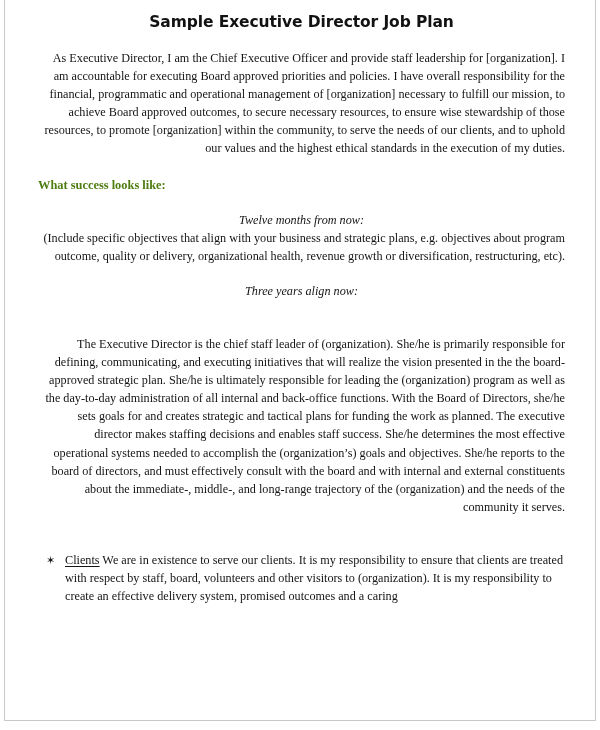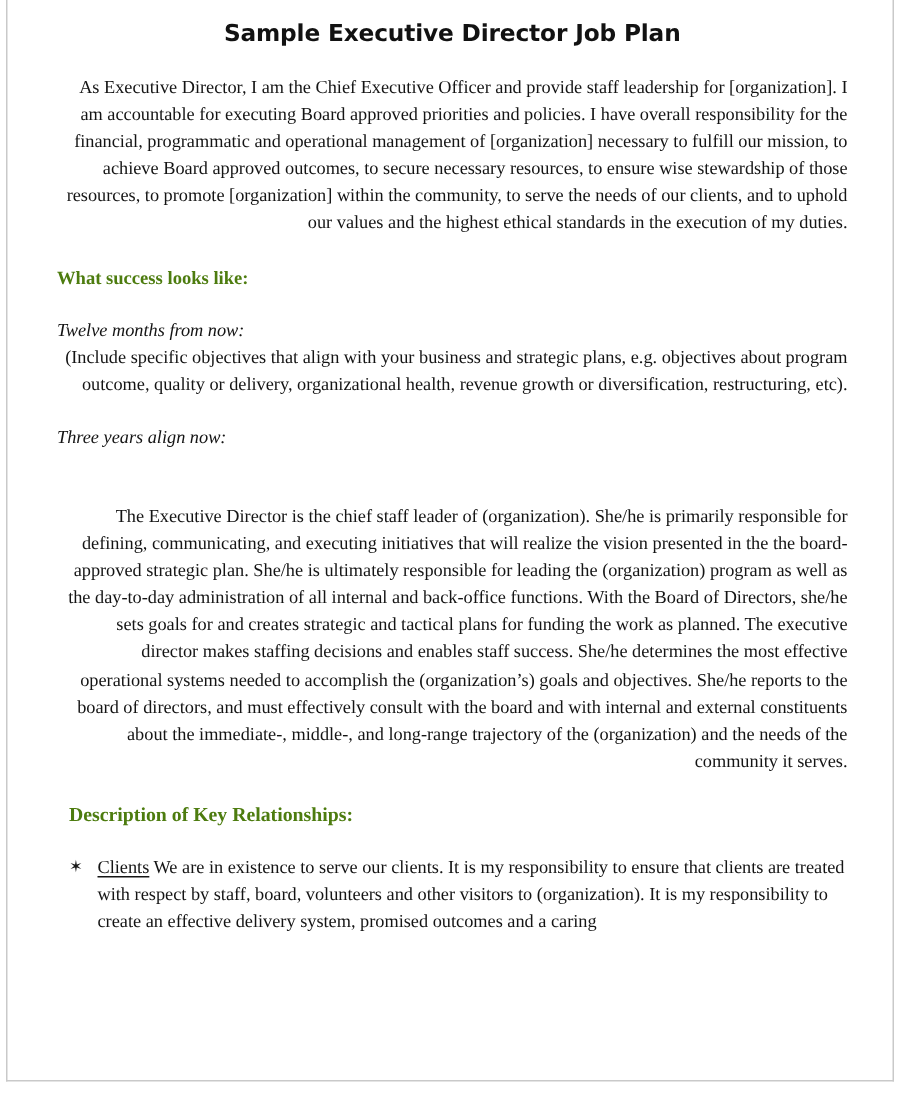--- a/index.html
+++ b/index.html
@@ -61,20 +61,21 @@
     font-size: 13.2px;
     padding-left: 8px;
   }
   .italic-lead {
     font-size: 12.2px;
     line-height: 18.1px;
     font-style: italic;
     margin: 0;
     padding: 0;
     color: #141414;
+    text-align: center;
   }
   ul.bullet-list {
     list-style: none;
     margin: 0;
     padding: 0;
   }
   ul.bullet-list li {
     position: relative;
     padding-left: 27px;
     font-size: 12.2px;
@@ -123,21 +124,20 @@
 
     <div class="gap-lg"></div>
 
 
     <div class="gap-md"></div>
 
     <p class="body-para">The Executive Director is the chief staff leader of (organization). She/he is primarily responsible for defining, communicating, and executing initiatives that will realize the vision presented in the the board-approved strategic plan. She/he is ultimately responsible for leading the (organization) program as well as the day-to-day administration of all internal and back-office functions. With the Board of Directors, she/he sets goals for and creates strategic and tactical plans for funding the work as planned. The executive director makes staffing decisions and enables staff success. She/he determines the most effective operational systems needed to accomplish the (organization’s) goals and objectives. She/he reports to the board of directors, and must effectively consult with the board and with internal and external constituents about the immediate-, middle-, and long-range trajectory of the (organization) and the needs of the community it serves.</p>
 
     <div class="gap-lg"></div>
 
-    <h2 class="section-heading indented">Description of Key Relationships:</h2>
 
     <div class="gap-md"></div>
 
     <ul class="bullet-list">
       <li>
         <span class="bullet-mark">✶</span><span class="u-term">Clients</span><span> We are in existence to serve our clients. It is my responsibility to ensure that clients are treated with respect by staff, board, volunteers and other visitors to (organization). It is my responsibility to create an effective delivery system, promised outcomes and a caring</span>
       </li>
     </ul>
 
   </div>

